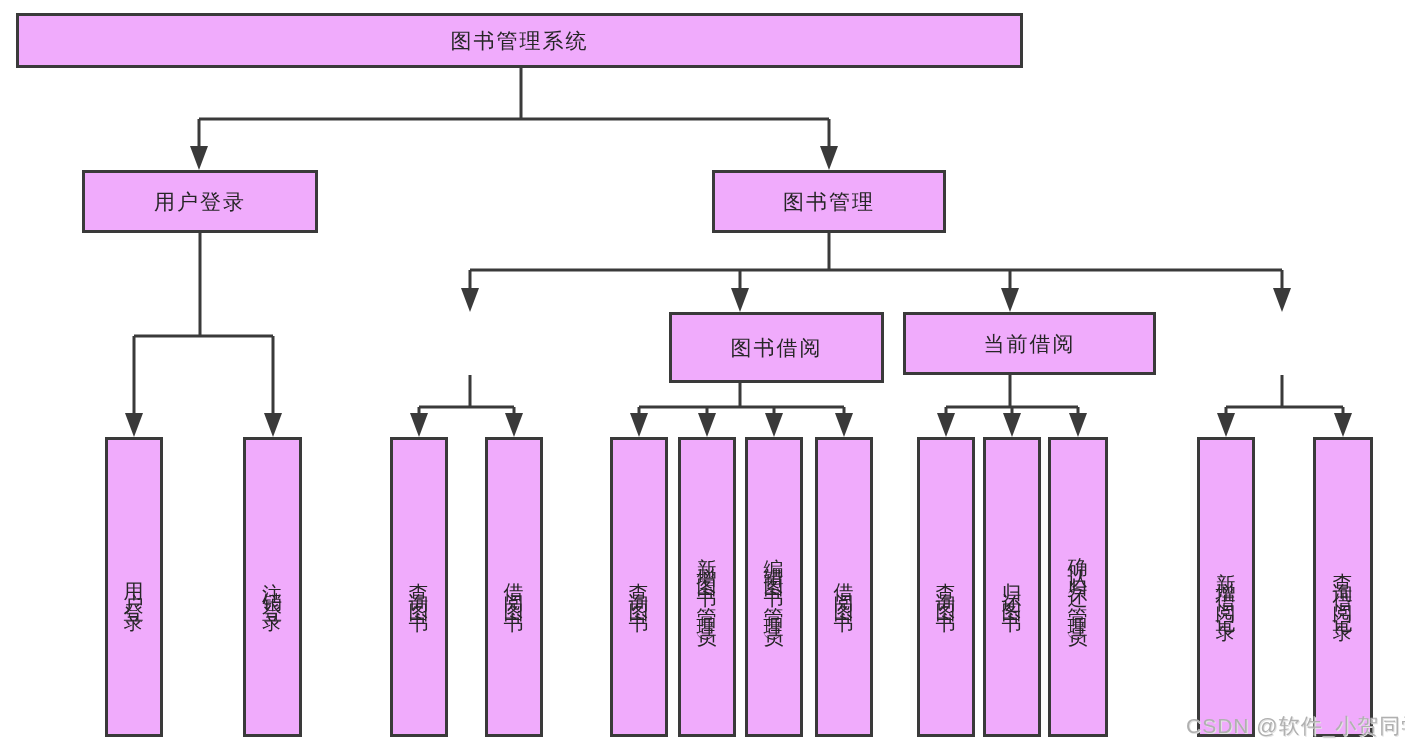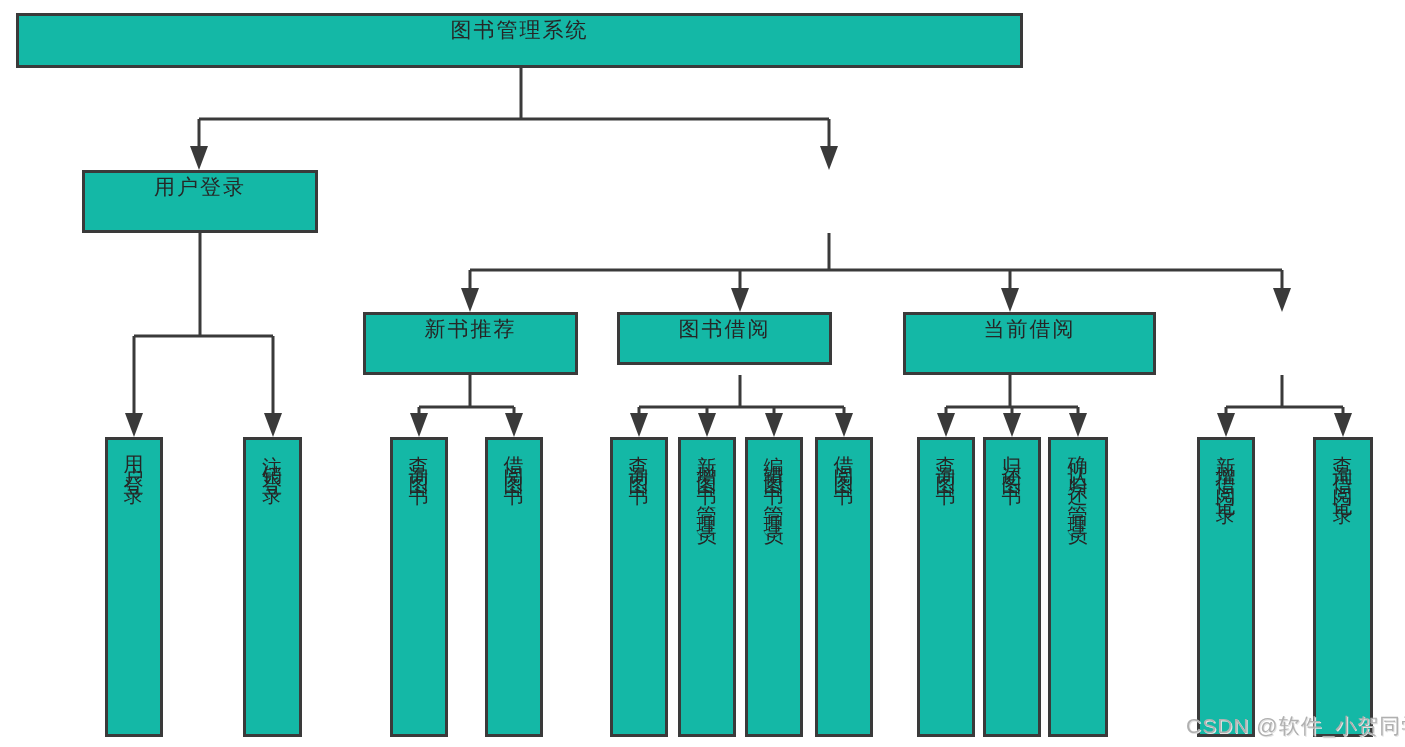--- a/index.html
+++ b/index.html
@@ -2,22 +2,22 @@
 <html><head>
 <meta charset="utf-8">
 <style>
   html,body { margin:0; padding:0; background:#ffffff; }
   .canvas {
     position:relative; width:1405px; height:747px; background:#ffffff;
     font-family:"Liberation Sans","DejaVu Sans",sans-serif; overflow:hidden;
   }
   .connectors { position:absolute; left:0; top:0; z-index:1; }
   .box {
-    position:absolute; background:#14b8a6; border:3px solid #3a3a3a;
-    display:flex; justify-content:center;
+    position:absolute; background:#f0abfc; border:3px solid #3a3a3a;
+    display:flex; align-items:center; justify-content:center;
     box-sizing:border-box; z-index:2;
   }
   .h-box span {
     font-size:21px; color:#262626; letter-spacing:2px; white-space:nowrap;
   }
   .v-box span {
     writing-mode:vertical-rl; text-orientation:mixed;
     font-size:20px; color:#262626; letter-spacing:10px; line-height:1;
   }
   .watermark {
@@ -64,25 +64,25 @@
     </g>
   </svg>
 
   <div class="box h-box" style="left:16px;top:13px;width:1007px;height:55px">
     <span>图书管理系统</span>
   </div>
 
   <div class="box h-box" style="left:82px;top:170px;width:236px;height:63px">
     <span>用户登录</span>
   </div>
+  <div class="box h-box" style="left:712px;top:170px;width:234px;height:63px">
+    <span>图书管理</span>
+  </div>
 
-  <div class="box h-box" style="left:363px;top:312px;width:215px;height:63px">
-    <span>新书推荐</span>
-  </div>
-  <div class="box h-box" style="left:617px;top:312px;width:215px;height:53px">
+  <div class="box h-box" style="left:669px;top:312px;width:215px;height:71px">
     <span>图书借阅</span>
   </div>
   <div class="box h-box" style="left:903px;top:312px;width:253px;height:63px">
     <span>当前借阅</span>
   </div>
 
   <div class="box v-box" style="left:105px;top:437px;width:58px;height:300px">
     <span>用户登录</span>
   </div>
   <div class="box v-box" style="left:243px;top:437px;width:59px;height:300px">

